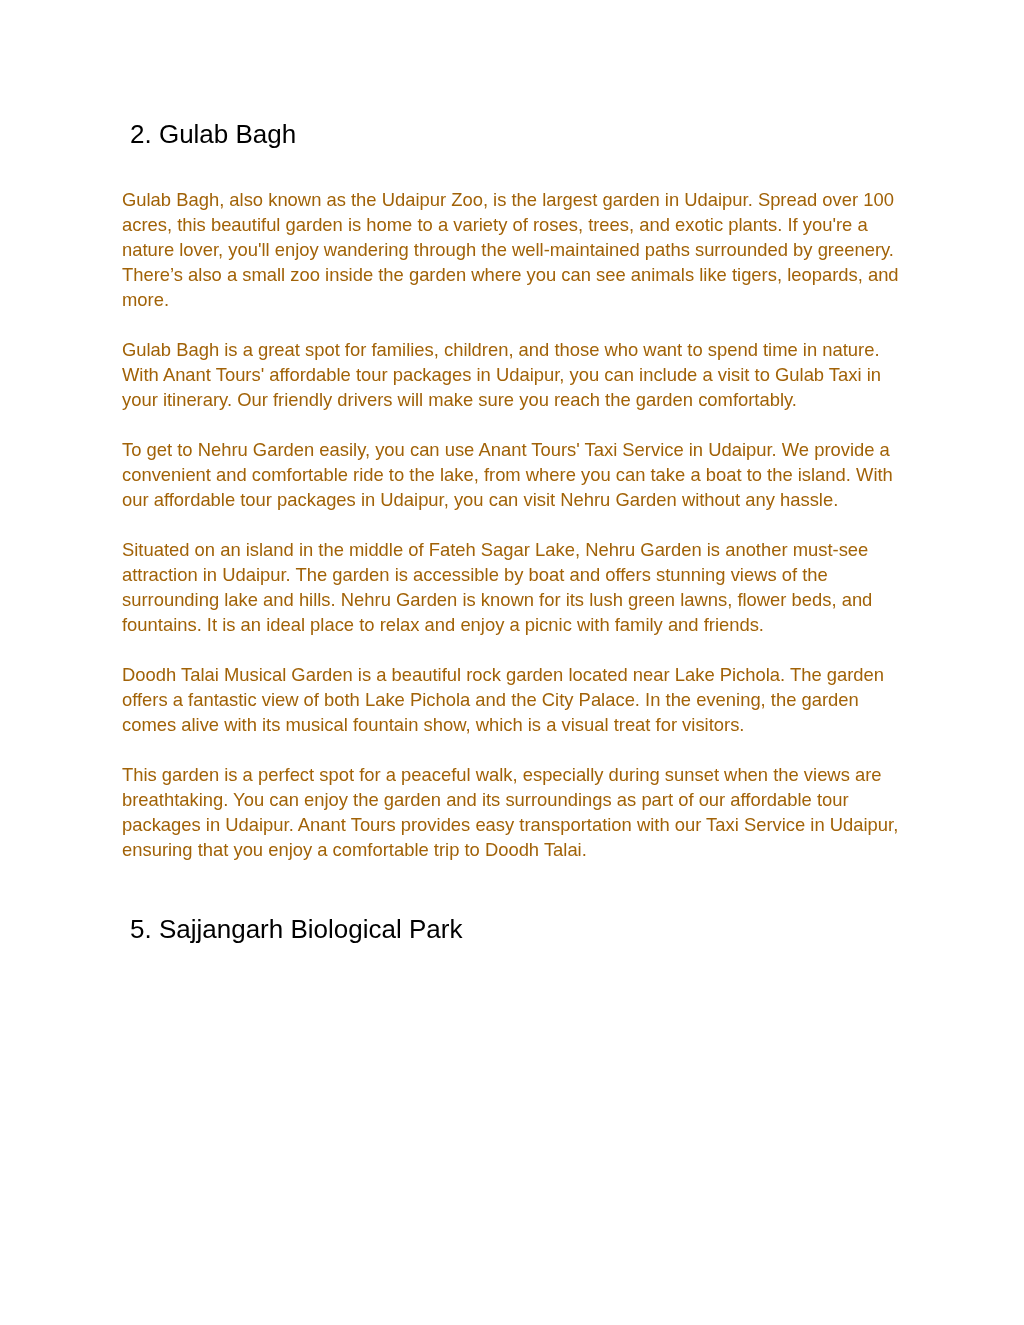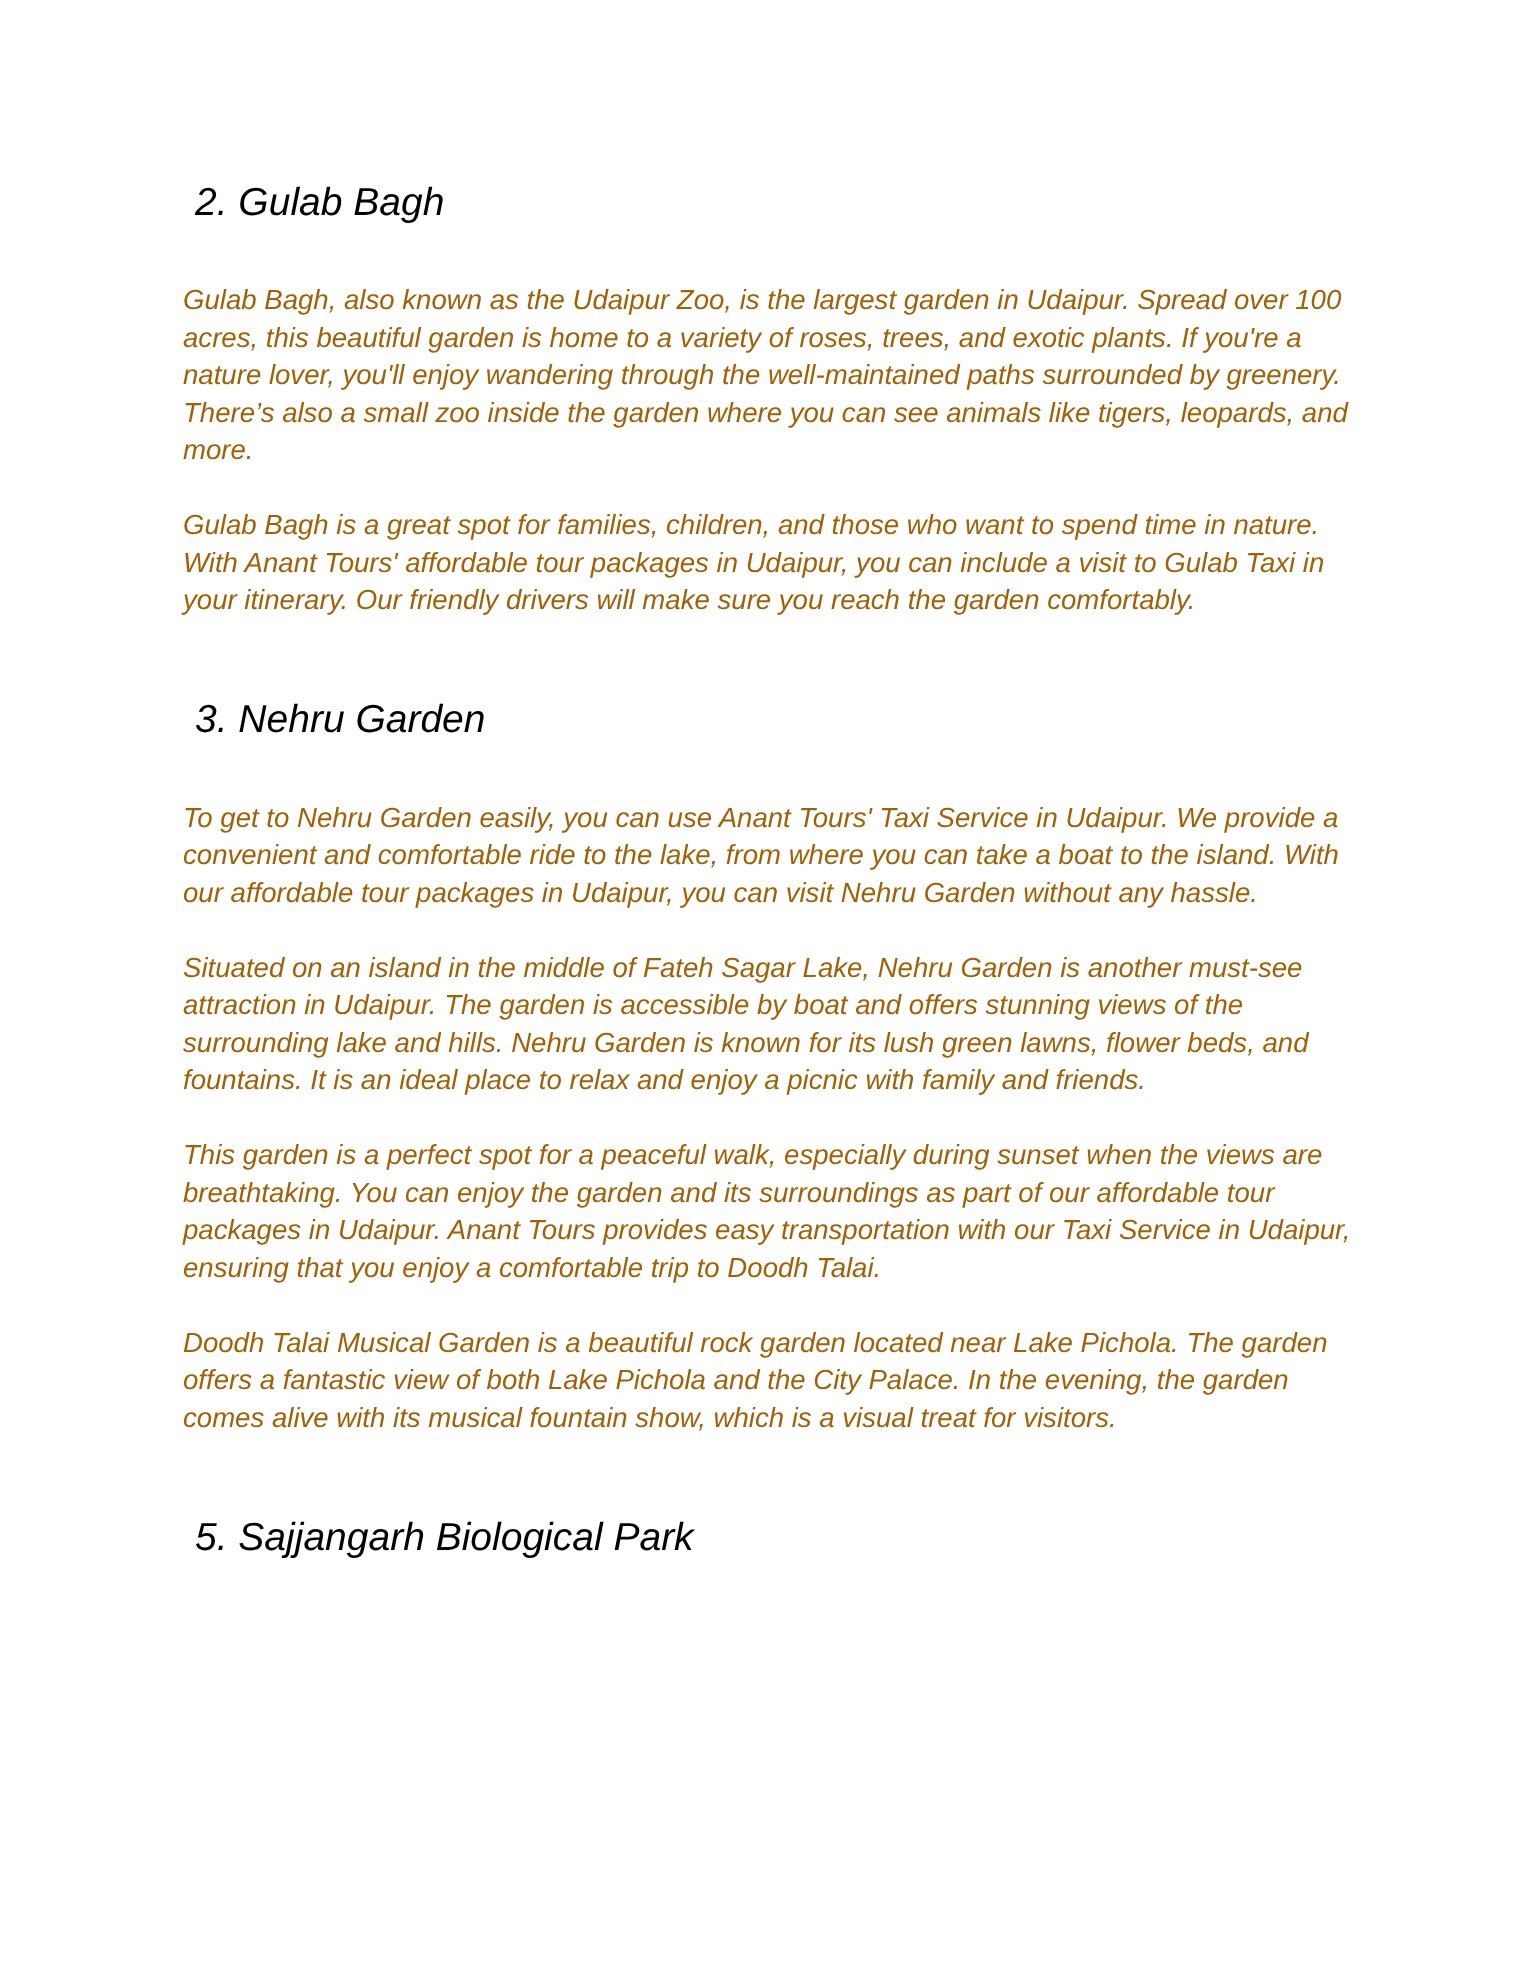--- a/index.html
+++ b/index.html
@@ -15,21 +15,20 @@
     overflow: hidden;
     font-family: "Liberation Sans", "DejaVu Sans", sans-serif;
     color: #000000;
     -webkit-font-smoothing: antialiased;
   }
   .content {
     padding: 119px 122px 0 122px;
   }
   .doc-section {
     margin: 0;
-    font-style: italic;
   }
   .doc-heading {
     font-size: 26px;
     line-height: 31px;
     font-weight: 400;
     letter-spacing: 0;
     margin: 52px 0 37px 0;
     padding-left: 8px;
     white-space: pre;
     color: #000000;
@@ -59,38 +58,37 @@
 acres, this beautiful garden is home to a variety of roses, trees, and exotic plants. If you're a
 nature lover, you'll enjoy wandering through the well-maintained paths surrounded by greenery.
 There’s also a small zoo inside the garden where you can see animals like tigers, leopards, and
 more.</p>
       <p class="doc-paragraph">Gulab Bagh is a great spot for families, children, and those who want to spend time in nature.
 With Anant Tours' affordable tour packages in Udaipur, you can include a visit to Gulab Taxi in
 your itinerary. Our friendly drivers will make sure you reach the garden comfortably.</p>
     </section>
 
     <section class="doc-section">
-      <h2 class="doc-heading">3. Nehru Garden</h2>
       <p class="doc-paragraph">To get to Nehru Garden easily, you can use Anant Tours' Taxi Service in Udaipur. We provide a
 convenient and comfortable ride to the lake, from where you can take a boat to the island. With
 our affordable tour packages in Udaipur, you can visit Nehru Garden without any hassle.</p>
       <p class="doc-paragraph">Situated on an island in the middle of Fateh Sagar Lake, Nehru Garden is another must-see
 attraction in Udaipur. The garden is accessible by boat and offers stunning views of the
 surrounding lake and hills. Nehru Garden is known for its lush green lawns, flower beds, and
 fountains. It is an ideal place to relax and enjoy a picnic with family and friends.</p>
     </section>
 
     <section class="doc-section">
+      <p class="doc-paragraph">Doodh Talai Musical Garden is a beautiful rock garden located near Lake Pichola. The garden
+offers a fantastic view of both Lake Pichola and the City Palace. In the evening, the garden
+comes alive with its musical fountain show, which is a visual treat for visitors.</p>
       <p class="doc-paragraph">This garden is a perfect spot for a peaceful walk, especially during sunset when the views are
 breathtaking. You can enjoy the garden and its surroundings as part of our affordable tour
 packages in Udaipur. Anant Tours provides easy transportation with our Taxi Service in Udaipur,
 ensuring that you enjoy a comfortable trip to Doodh Talai.</p>
-      <p class="doc-paragraph">Doodh Talai Musical Garden is a beautiful rock garden located near Lake Pichola. The garden
-offers a fantastic view of both Lake Pichola and the City Palace. In the evening, the garden
-comes alive with its musical fountain show, which is a visual treat for visitors.</p>
     </section>
 
     <section class="doc-section">
       <h2 class="doc-heading">5. Sajjangarh Biological Park</h2>
     </section>
 
   </div>
 </div>
 
 </body></html>

